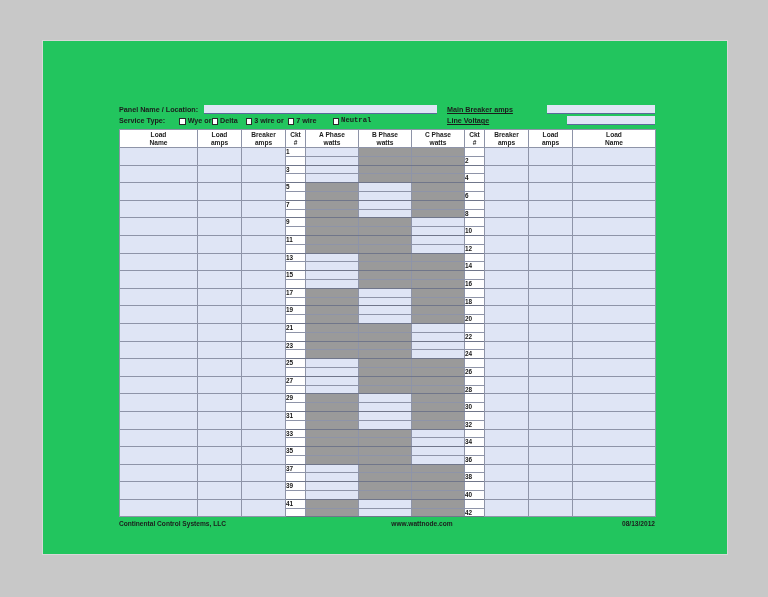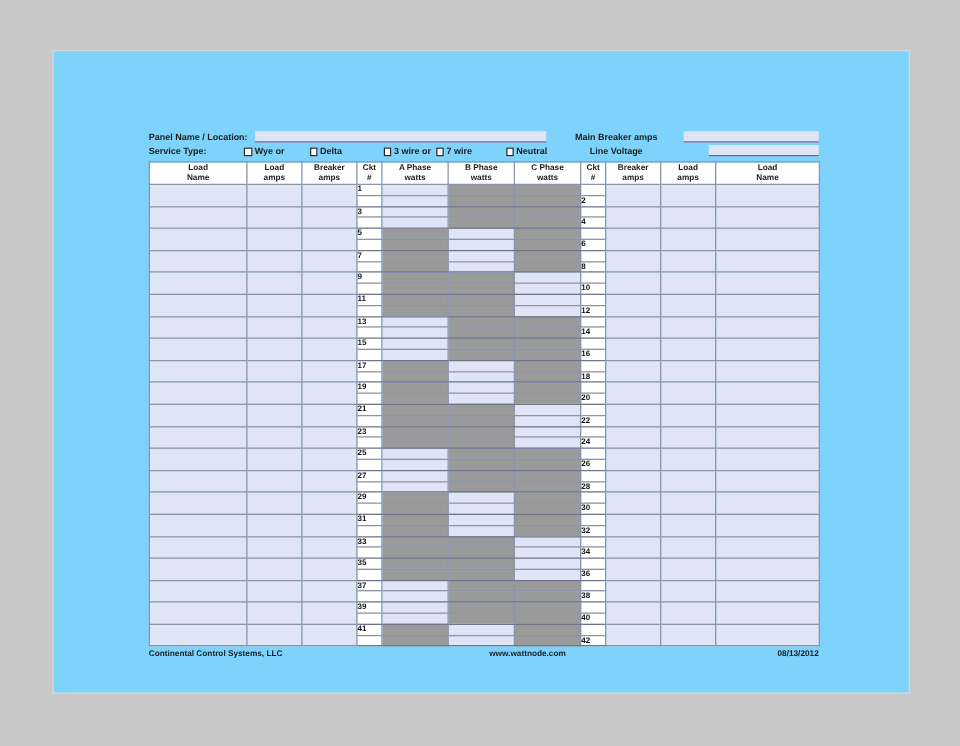--- a/index.html
+++ b/index.html
@@ -9,21 +9,21 @@
   body {
     width: 768px; height: 597px;
     background: #c8c8c8;
     font-family: "Liberation Sans", sans-serif;
     overflow: hidden;
   }
   #page {
     position: absolute;
     left: 43px; top: 41px;
     width: 684px; height: 513px;
-    background: #7dd3fc;
+    background: #22c55e;
     box-shadow: 0 0 0 1px #d8d8d8;
   }
   #sheet {
     position: absolute;
     left: 76px; top: 62px;
     width: 536px;
   }
 
   
   .form-top {
@@ -61,22 +61,23 @@
     border: 1px solid #2a2a2a;
     background: #fff;
     margin-right: 2px;
     position: relative;
     top: -0.5px;
   }
 
   .left-form { width: 318px; }
   .right-form { width: 208px; margin-left: 10px; }
   .right-form .lbl {
-    text-align: center;
+    text-align: left;
     width: 92px;
+    text-decoration: underline;
   }
 
   
   table.panel {
     border-collapse: collapse;
     width: 536px;
     table-layout: fixed;
     border: 1.4px solid #2b2b2b;
   }
   table.panel td, table.panel th {
@@ -142,41 +143,41 @@
         <div class="right-form" style="display:flex;align-items:flex-end;">
           <span class="lbl">Main Breaker amps</span>
           <span class="fill-line grow" style="margin-left:8px;"></span>
         </div>
       </div>
 
       <div class="form-row">
         <div class="left-form" style="display:flex;align-items:center;">
           <span class="lbl">Service Type:</span>
 
-          <span class="cb-group" style="margin-left:30px;">
+          <span class="cb-group" style="margin-left:14px;">
             <span class="cbox"></span>
             <span>Wye or</span>
           </span>
 
-          <span class="cb-group" style="margin-left:20px;">
+          <span class="cb-group" style="margin-left:0;">
             <span class="cbox"></span>
             <span>Delta</span>
           </span>
 
-          <span class="cb-group" style="margin-left:33px;">
+          <span class="cb-group" style="margin-left:8px;">
             <span class="cbox"></span>
             <span>3 wire or</span>
           </span>
 
           <span class="cb-group" style="margin-left:4px;">
             <span class="cbox"></span>
             <span>7 wire</span>
           </span>
 
-          <span class="cb-group" style="margin-left:27px;">
+          <span class="cb-group" style="margin-left:16px;font-family:Liberation Mono, monospace;">
             <span class="cbox"></span>
             <span>Neutral</span>
           </span>
         </div>
 
         <div class="right-form" style="display:flex;align-items:flex-end;gap:20px;">
           <span class="lbl">Line Voltage</span>
           <span class="fill-line grow" style="margin-left:8px;"></span>
         </div>
       </div>

